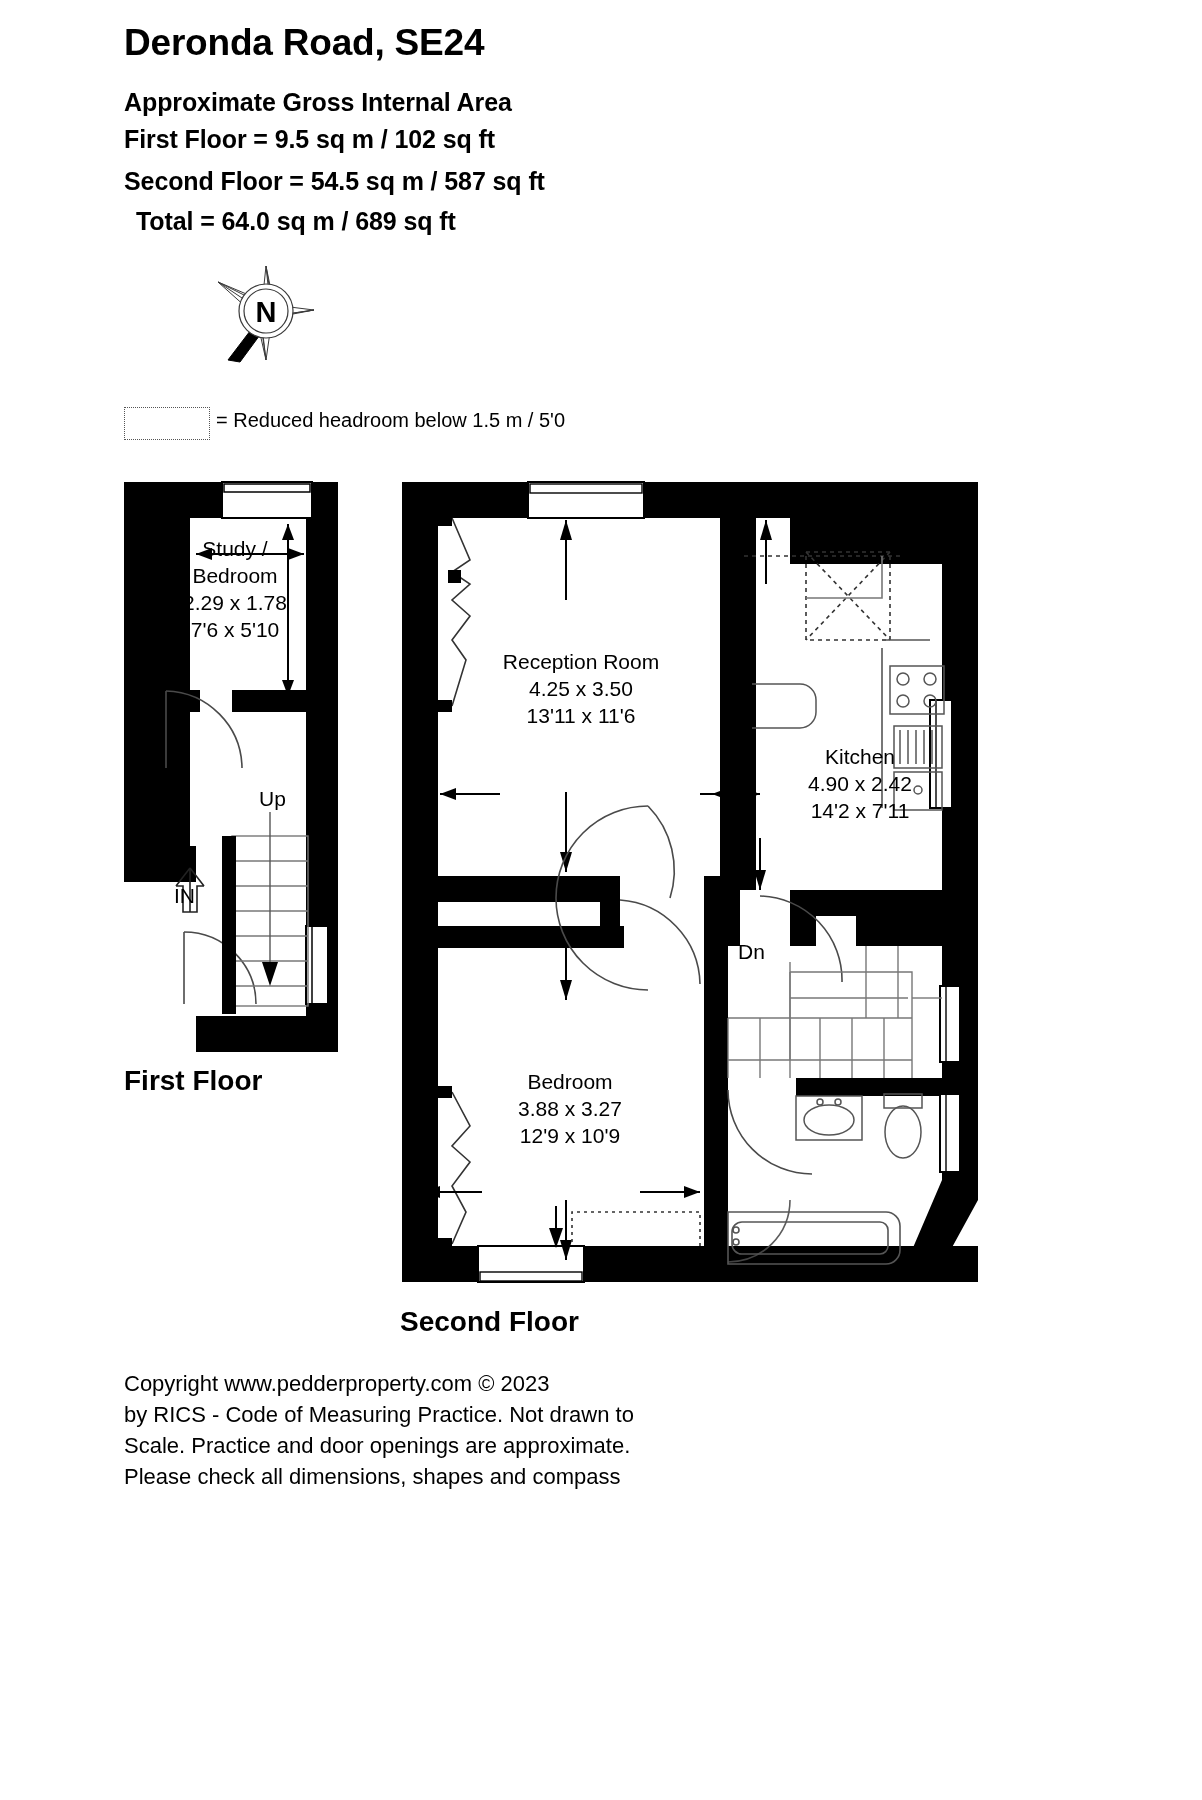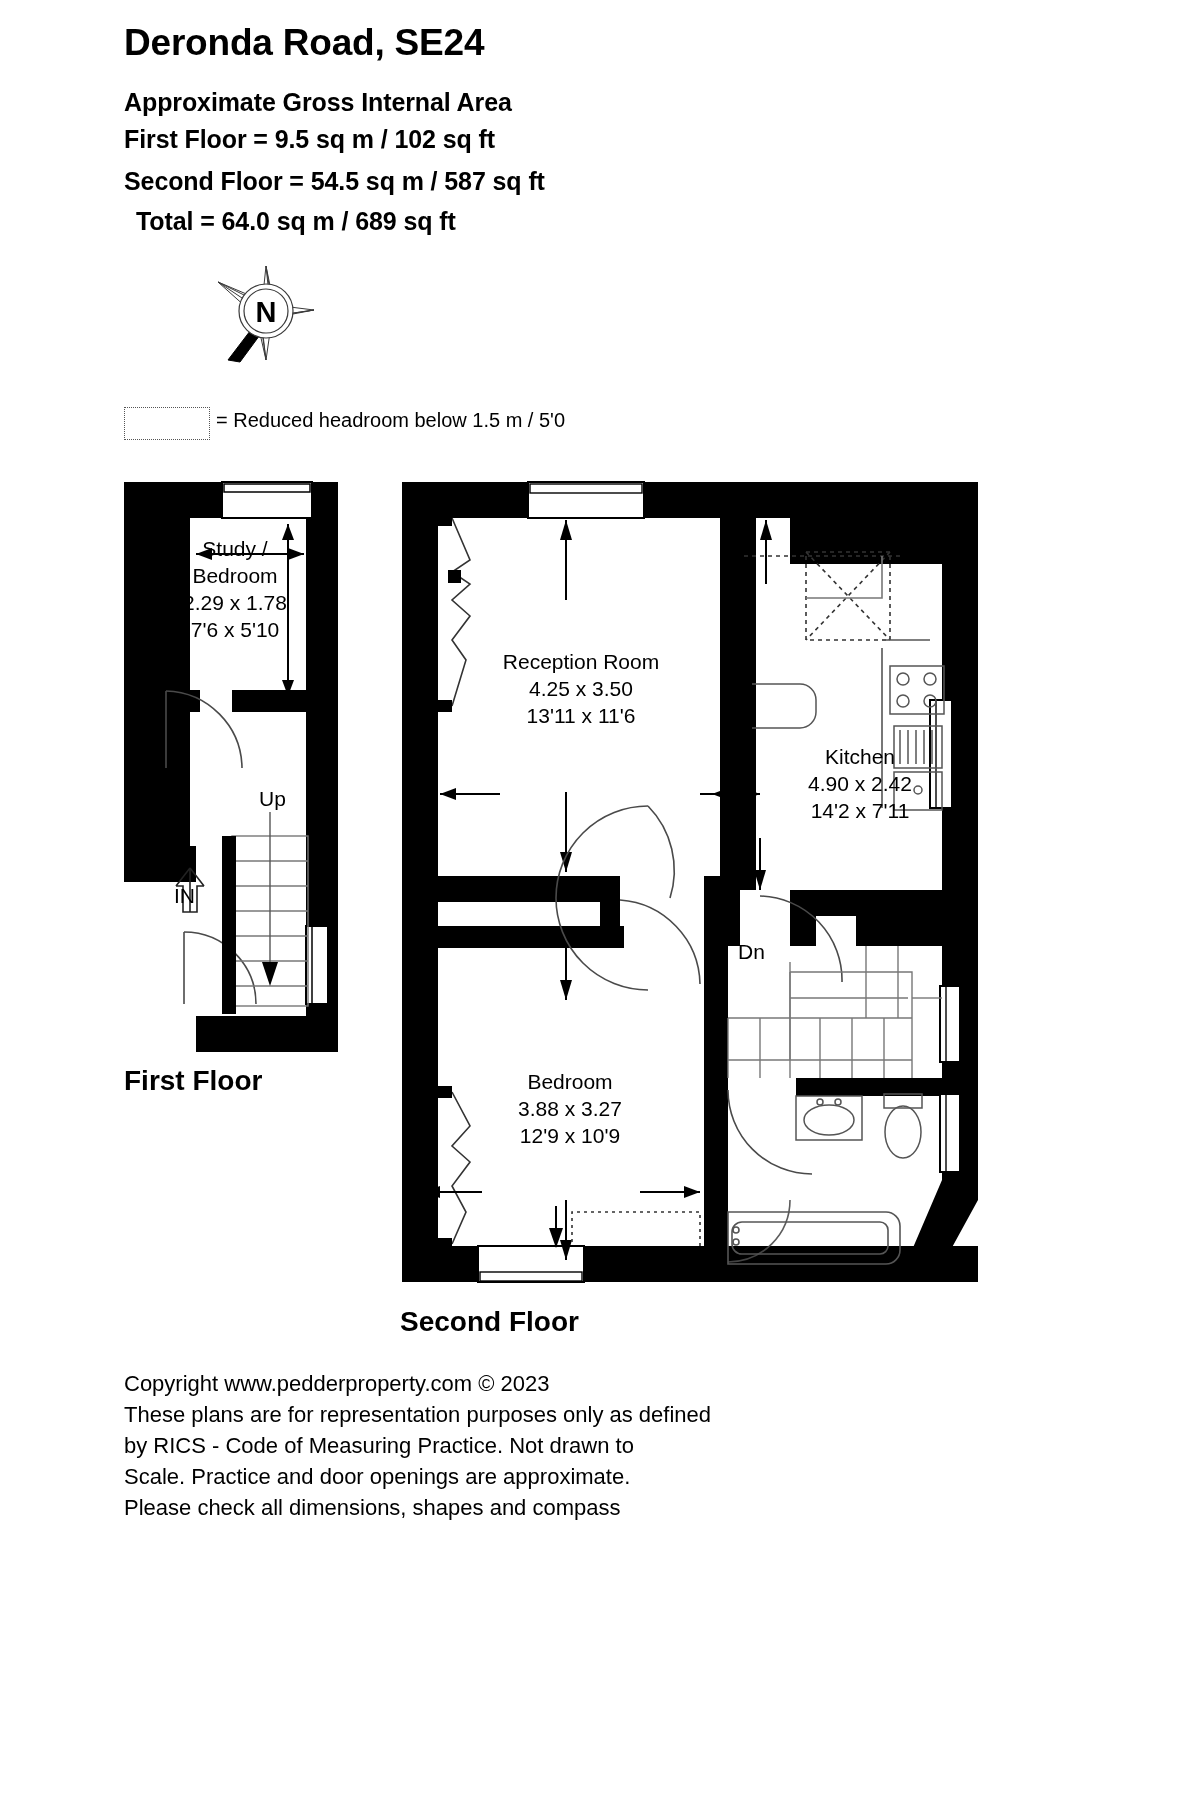--- a/index.html
+++ b/index.html
@@ -363,17 +363,16 @@
 
 <div class="abs lbl" id="lbl-up">Up</div>
 <div class="abs lbl" id="lbl-in">IN</div>
 <div class="abs lbl" id="lbl-dn">Dn</div>
 
 <div class="abs floor-cap" id="cap-first">First Floor</div>
 <div class="abs floor-cap" id="cap-second">Second Floor</div>
 
 <div class="abs" id="footer">
   <div>Copyright www.pedderproperty.com © 2023</div>
-  <div>These plans are for representation purposes only as defined</div>
   <div>by RICS - Code of Measuring Practice. Not drawn to</div>
   <div>Scale. Practice and door openings are approximate.</div>
   <div>Please check all dimensions, shapes and compass</div>
 </div>
 
 </body></html>

